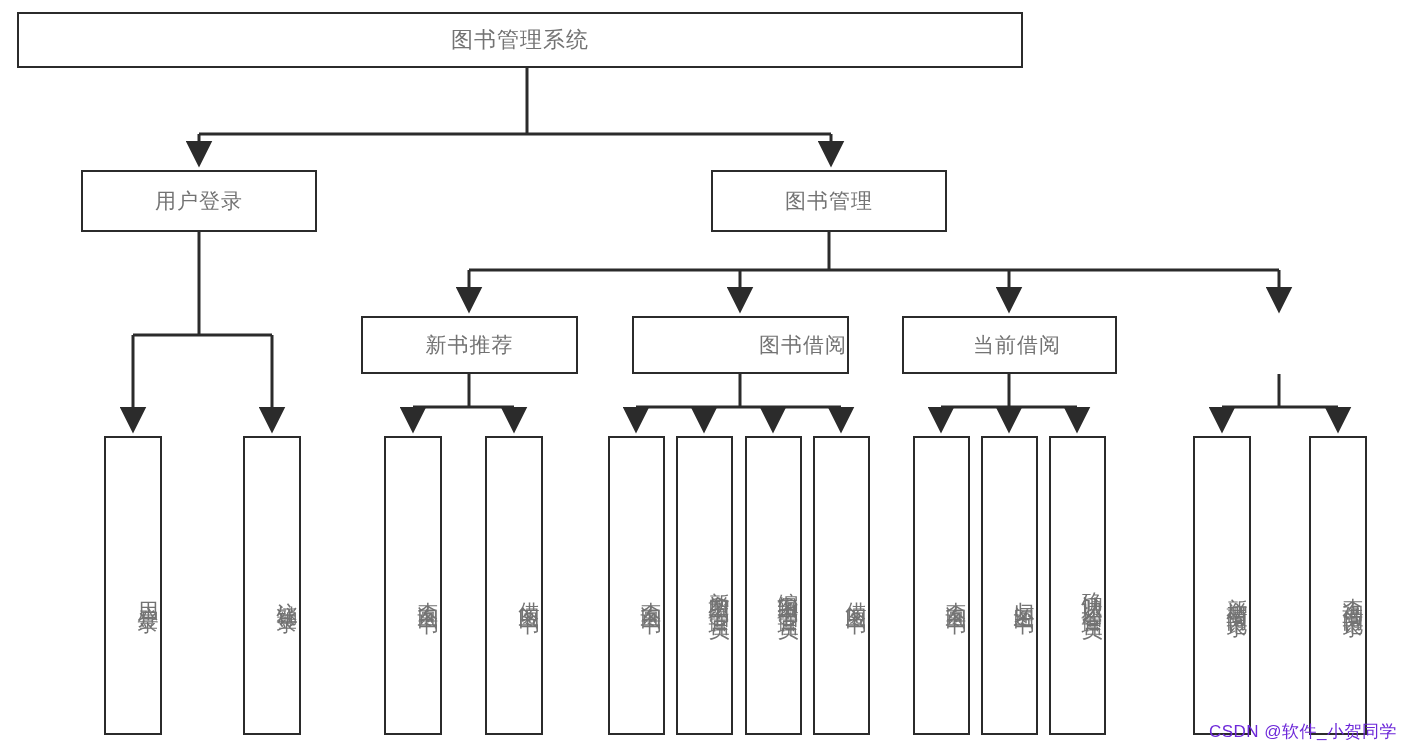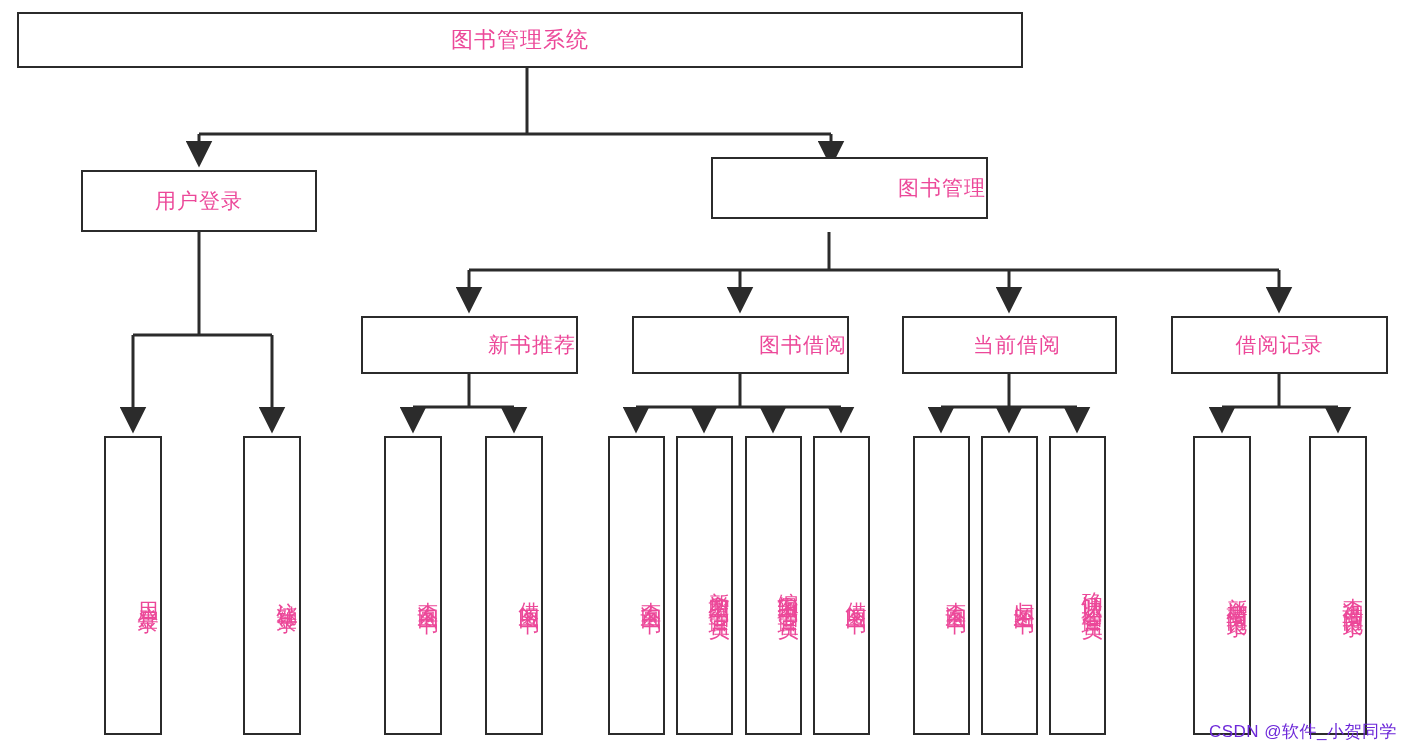--- a/index.html
+++ b/index.html
@@ -9,21 +9,21 @@
   }
   #stage{position:relative;width:1405px;height:747px;background:#ffffff;}
   svg#wires{position:absolute;left:0;top:0;width:1405px;height:747px;}
 
   .node{
     position:absolute;
     box-sizing:border-box;
     background:#ffffff;
     border:2px solid #2b2b2b;
     display:flex;align-items:center;justify-content:center;
-    color:#ec4899;
+    color:#737373;
   }
   .node.h{ font-size:21px; line-height:1.1; letter-spacing:1px; white-space:nowrap; }
   .node.root{ font-size:22px; }
   .node.v{
     writing-mode:vertical-rl;
     text-orientation:upright;
     font-size:21px;
     letter-spacing:4px;
     line-height:1.15;
     padding-top:14px;
@@ -96,35 +96,32 @@
     </g>
   </svg>
 
   <div class="node h root" style="left:17px;top:12px;width:1006px;height:56px;">
     <span>图书管理系统</span>
   </div>
 
   <div class="node h" style="left:81px;top:170px;width:236px;height:62px;">
     <span>用户登录</span>
   </div>
-  <div class="node h" style="left:711px;top:157px;width:277px;height:62px;justify-content:flex-end;">
+  <div class="node h" style="left:711px;top:170px;width:236px;height:62px;">
     <span>图书管理</span>
   </div>
 
-  <div class="node h" style="left:361px;top:316px;width:217px;height:58px;justify-content:flex-end;">
+  <div class="node h" style="left:361px;top:316px;width:217px;height:58px;">
     <span>新书推荐</span>
   </div>
   <div class="node h" style="left:632px;top:316px;width:217px;height:58px;justify-content:flex-end;">
     <span>图书借阅</span>
   </div>
   <div class="node h" style="left:902px;top:316px;width:215px;height:58px;padding-left:15px;">
     <span>当前借阅</span>
-  </div>
-  <div class="node h" style="left:1171px;top:316px;width:217px;height:58px;">
-    <span>借阅记录</span>
   </div>
 
   <div class="node v" style="left:104px;top:436px;width:58px;height:299px;">
     <span>用户登录</span>
   </div>
   <div class="node v" style="left:243px;top:436px;width:58px;height:299px;">
     <span>注销登录</span>
   </div>
 
   <div class="node v" style="left:384px;top:436px;width:58px;height:299px;">

